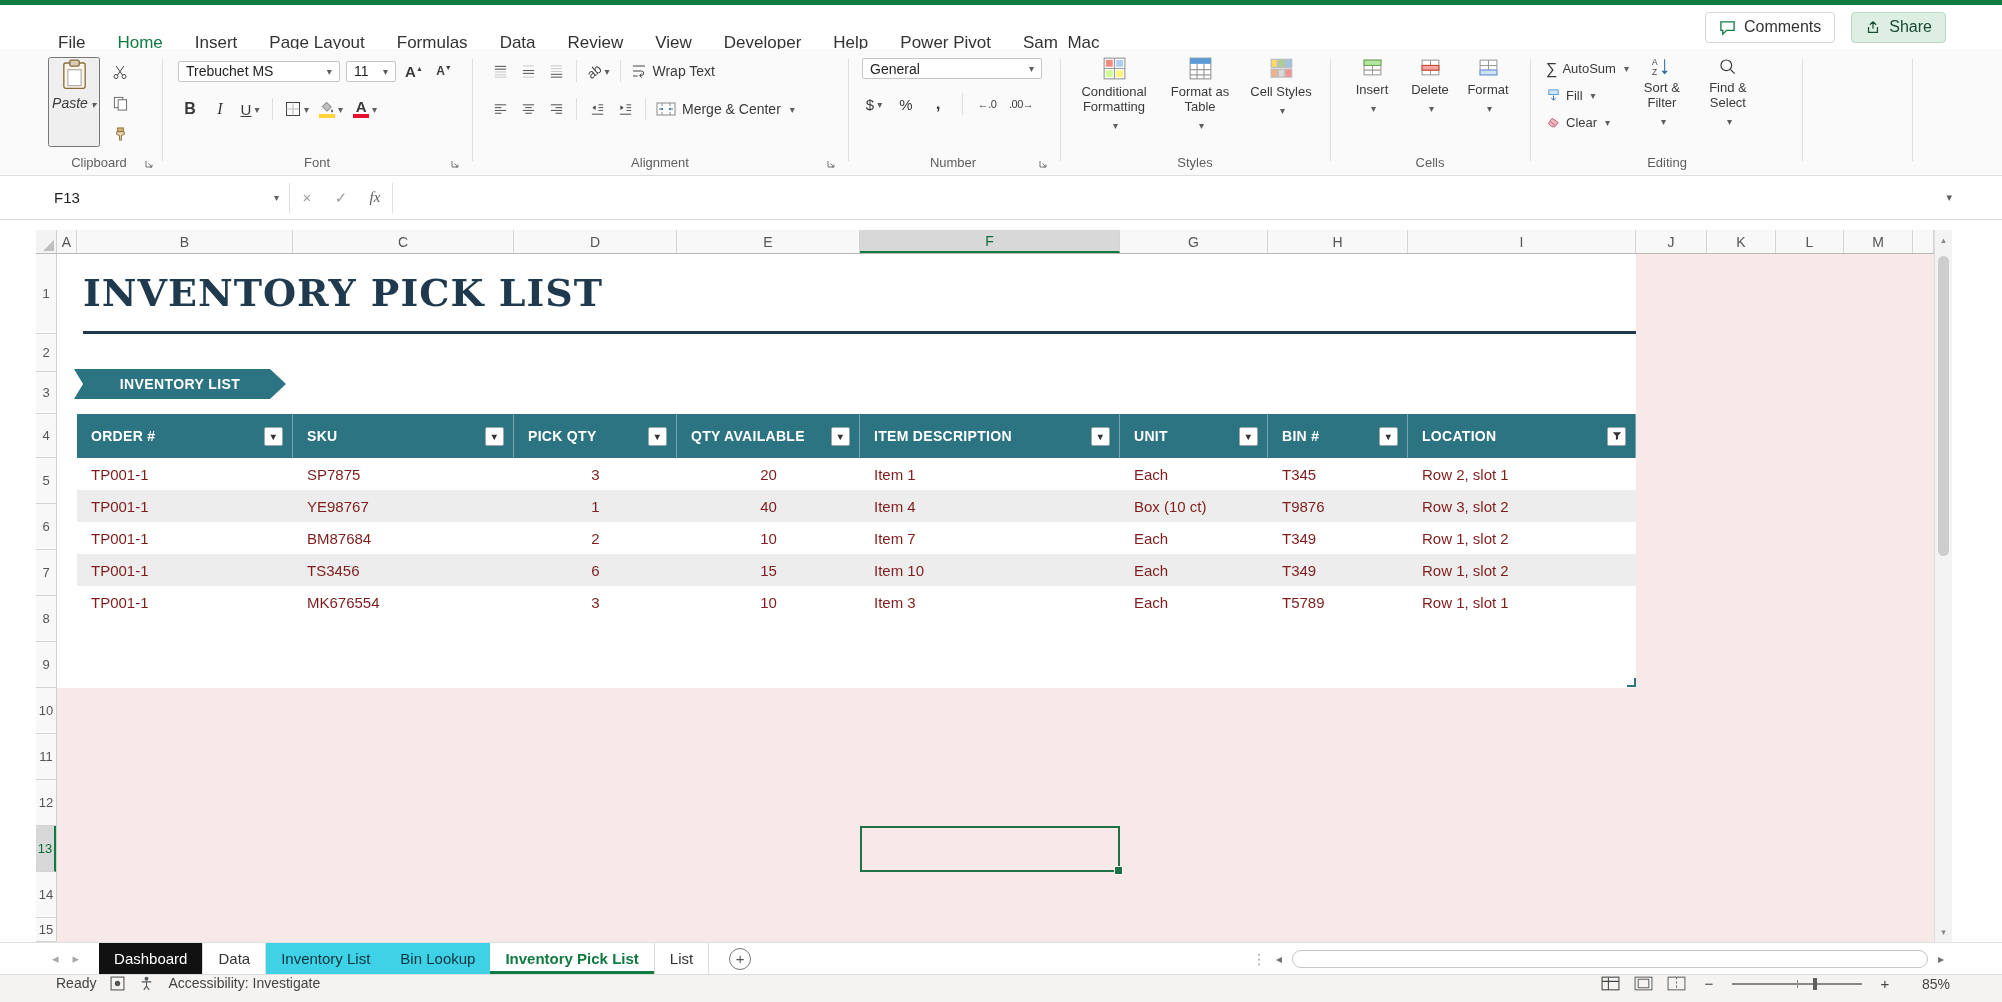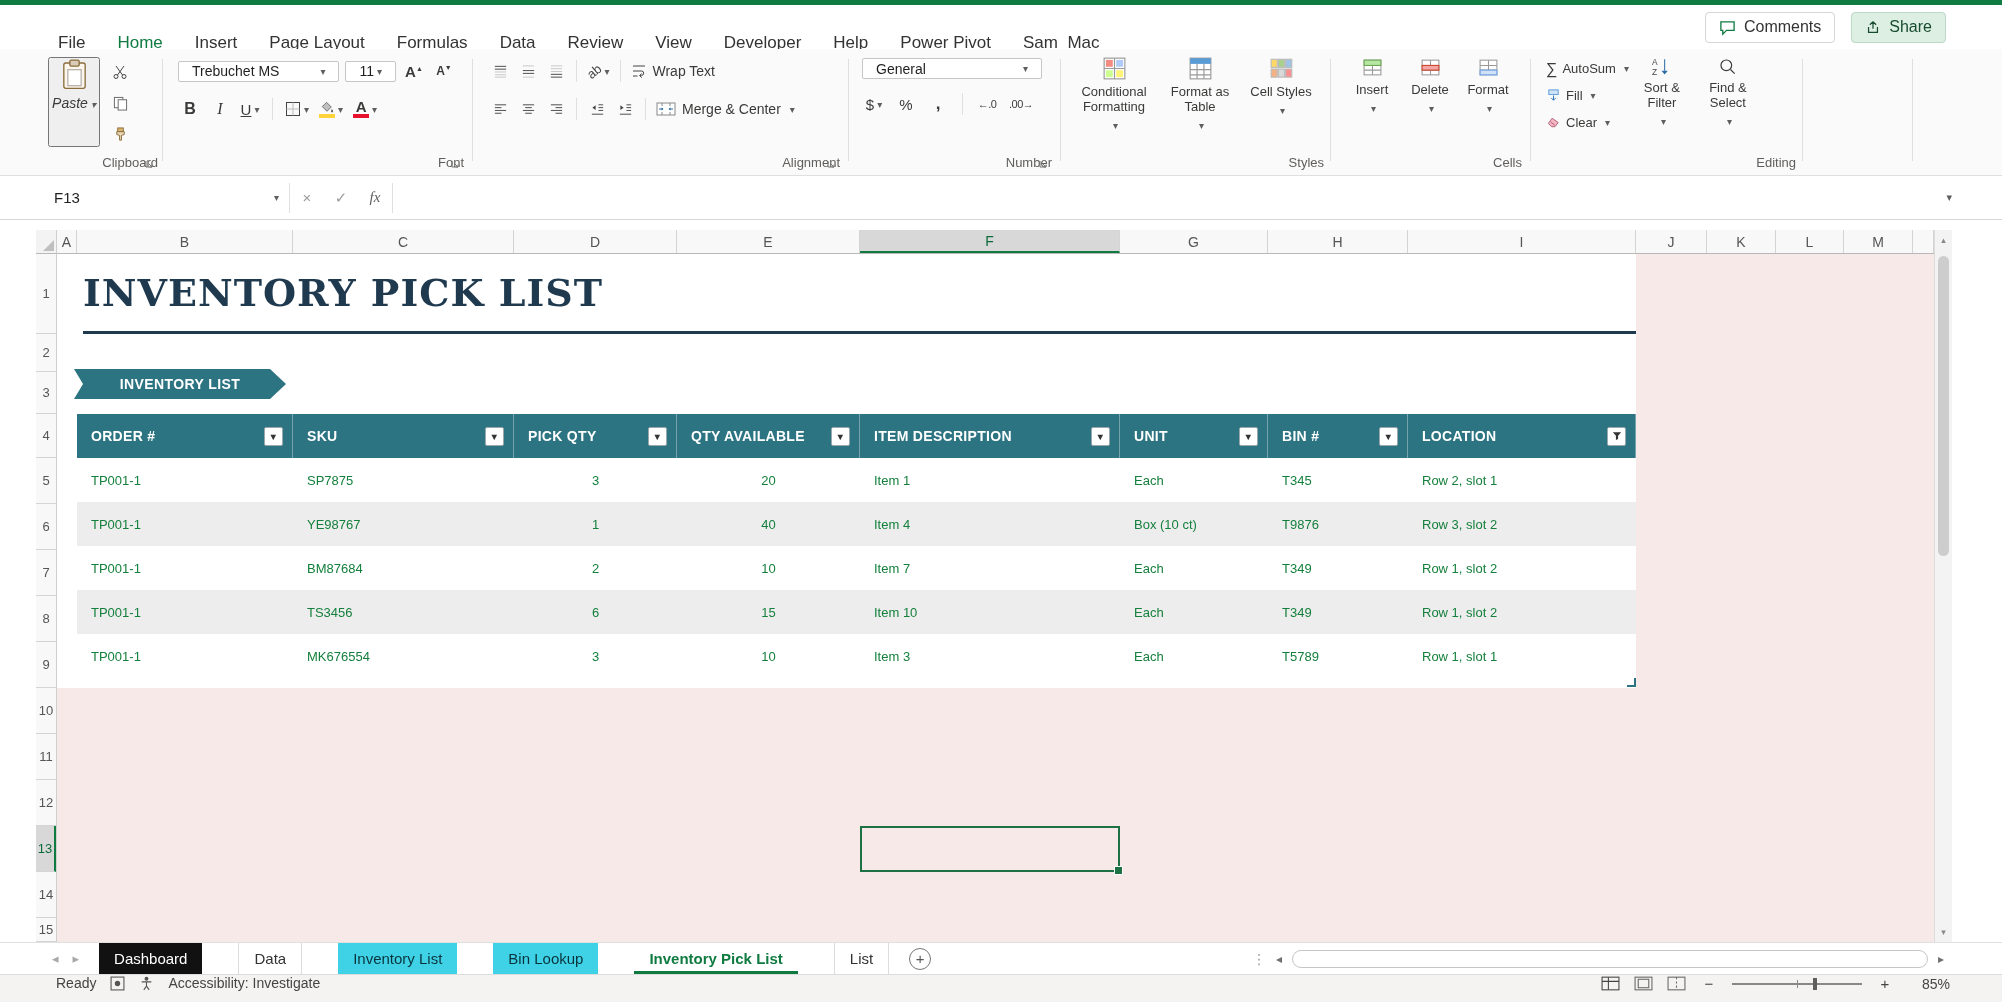--- a/index.html
+++ b/index.html
@@ -16,27 +16,27 @@
   .menu-items { display: flex; margin-left: 42px; height: 100%; margin-top: 32px; }
   .menu-item { padding: 0 16px; height: 100%; display: flex; align-items: center; font-size: 17px; color: #333; cursor: default; white-space: nowrap; }
   .menu-item.active { color: var(--accent-green); box-shadow: inset 0 -3px 0 var(--accent-green); }
   .menu-right { margin-left: auto; display: flex; align-items: center; gap: 16px; margin-right: 56px; }
   .pill { display: flex; align-items: center; gap: 8px; border: 1px solid #d6d6d6; background: #fff; border-radius: 4px; height: 31px; padding: 0 13px; font-size: 16px; color: #333; }
   .pill.share { background: #ddeee3; border-color: #bcd8c6; color: #174d2e; }
 
   
   .ribbon { position: absolute; top: 49px; left: 0; right: 0; height: 127px; background: #fafafa; border-bottom: 1px solid #e1dfdd; }
   .rgroup { position: absolute; top: 0; height: 126px; }
-  .glabel { position: absolute; bottom: 5px; left: 0; right: 0; text-align: right; font-size: 13px; color: #605e5c; }
+  .glabel { position: absolute; bottom: 5px; left: 0; right: 0; text-align: center; font-size: 13px; color: #605e5c; }
   .vsep { position: absolute; top: 10px; width: 1px; height: 102px; background: #e1dfdd; }
   .launcher { position: absolute; right: 2px; bottom: 4px; width: 15px; height: 15px; background: none; border: none; display: flex; align-items: center; justify-content: center; }
   .dd { font-size: 10px; color: #605e5c; margin-left: 3px; }
   .tool { background: none; border: none; font: inherit; color: #3b3a39; display: flex; align-items: center; justify-content: center; height: 26px; min-width: 24px; padding: 0 2px; }
   .tsep { width: 1px; height: 22px; background: #e1dfdd; margin: 0 4px; }
-  .combo { background: #fff; border: 1px solid #c8c6c4; height: 21px; display: flex; align-items: center; padding: 0 13px; font-size: 14px; color: #201f1e; border-radius: 2px; }
+  .combo { background: #fff; border: 1px solid #c8c6c4; height: 21px; display: flex; align-items: center; padding: 0 7px; font-size: 14px; color: #201f1e; border-radius: 2px; }
   .combo .dd { margin-left: auto; }
   .frow { display: flex; gap: 6px; padding: 9px 8px 0; align-items: center; }
   .frow2 { display: flex; gap: 6px; padding: 12px 8px 0; align-items: center; }
   .clip-wrap { display: flex; padding: 8px 4px 0 8px; gap: 8px; }
   .paste { display: flex; flex-direction: column; align-items: center; gap: 4px; font-size: 14px; color: #3b3a39; width: 52px; font-style: italic; }
   .clip-mini { display: flex; flex-direction: column; gap: 5px; padding-top: 2px; }
   .b-btn { font-weight: bold; font-size: 16px; }
   .i-btn { font-style: italic; font-family: "Liberation Serif", serif; font-size: 16px; }
   .u-btn .ulet { text-decoration: underline; font-size: 15px; }
   .stack { display: flex; flex-direction: column; align-items: center; gap: 1px; }
@@ -72,35 +72,35 @@
   .row-h { display: flex; align-items: center; justify-content: center; font-size: 13px; color: #555; border-bottom: 1px solid #d4d4d4; }
   .row-h.sel { background: #d8d8d8; border-right: 2px solid var(--accent-green); color: #0c6b3b; }
   .cells-area { position: absolute; left: 57px; top: 24px; width: 1877px; height: 688px; background: var(--sheet-pink); overflow: hidden; }
   .white-zone { position: absolute; left: 0; top: 0; width: 1579px; height: 434px; background: #fff; }
   .sheet-title { position: absolute; left: 26px; top: 16px; font-family: "DejaVu Serif", serif; font-size: 38px; font-weight: bold; color: var(--title-navy); letter-spacing: 1px; white-space: nowrap; }
   .title-rule { position: absolute; left: 26px; top: 77px; width: 1553px; border-top: 3px solid var(--title-navy); }
   .banner { position: absolute; left: 17px; top: 115px; width: 212px; height: 30px; background: var(--teal); color: #fff; font-size: 14px; font-weight: bold; letter-spacing: .4px; display: flex; align-items: center; justify-content: center; clip-path: polygon(0 0, calc(100% - 16px) 0, 100% 50%, calc(100% - 16px) 100%, 0 100%, 9px 50%); }
   .ptable { position: absolute; left: 20px; top: 160px; display: grid; }
   .th { background: var(--teal); color: #fff; height: 44px; display: flex; align-items: center; padding: 0 9px 0 14px; font-size: 14px; font-weight: bold; letter-spacing: .3px; border-right: 1px solid rgba(255,255,255,.35); white-space: nowrap; }
   .th .filter { margin-left: auto; width: 19px; height: 19px; background: #fff; border: 1px solid #9aa7ab; border-radius: 2px; font-size: 10px; color: #333; display: flex; align-items: center; justify-content: center; flex: none; }
-  .td { height: 44px; display: flex; align-items: center; padding: 0 14px; font-size: 13px; color: #15803d; background: #fff; white-space: nowrap; }
+  .td { height: 32px; display: flex; align-items: center; padding: 0 14px; font-size: 15px; color: #7f1d1d; background: #fff; white-space: nowrap; }
   .td.band { background: var(--band-gray); }
   .td.ctr { justify-content: center; padding: 0; }
   .selection { position: absolute; left: 803px; top: 572px; width: 260px; height: 46px; border: 2px solid var(--selection-green); }
   .selection::after { content: ""; position: absolute; right: -5px; bottom: -5px; width: 7px; height: 7px; background: var(--selection-green); border: 1px solid #fff; }
   .tbl-resize { position: absolute; left: 1570px; top: 424px; width: 9px; height: 9px; border-right: 2px solid var(--teal); border-bottom: 2px solid var(--teal); }
   .vscroll { position: absolute; left: 1934px; top: 0; width: 18px; height: 712px; background: #f3f3f3; border-left: 1px solid #dcdcdc; }
   .vs-arrow { position: absolute; left: 0; width: 100%; height: 20px; display: flex; align-items: center; justify-content: center; font-size: 9px; color: #888; background: none; border: none; }
   .vs-thumb { position: absolute; left: 3px; top: 26px; width: 11px; height: 300px; background: #cdcdcd; border-radius: 6px; }
 
   
   .tabbar { position: absolute; top: 942px; left: 0; right: 0; height: 32px; background: #fff; border-top: 1px solid #e0e0e0; display: flex; align-items: stretch; }
   .tab-nav { display: flex; align-items: center; gap: 14px; padding: 0 20px 0 52px; color: #a8a8a8; font-size: 13px; }
   .tab-nav span { cursor: default; }
-  .tabs { display: flex; align-items: stretch; gap: 36px; }
+  .tabs { display: flex; align-items: stretch; }
   .tab { display: flex; align-items: center; padding: 0 15px; font-size: 15px; color: #333; white-space: nowrap; cursor: default; }
   .tab.default { border-left: 1px solid #dcdcdc; border-right: 1px solid #dcdcdc; }
   .tab.black { background: #111; color: #fff; }
   .tab.cyan { background: var(--tab-cyan); color: #09343d; }
   .tab.active { background: #fff; color: var(--accent-green); font-weight: bold; box-shadow: inset 0 -3px 0 var(--accent-green); }
   .addsheet { width: 22px; height: 22px; border-radius: 50%; border: 1.5px solid #767676; color: #555; font-size: 15px; line-height: 1; display: flex; align-items: center; justify-content: center; align-self: center; margin-left: 20px; background: none; }
   .tab-right { margin-left: auto; display: flex; align-items: center; margin-right: 58px; gap: 10px; }
   .splitter { color: #9a9a9a; font-size: 14px; }
   .hnav { color: #707070; font-size: 12px; background: none; border: none; }
   .htrack { width: 636px; height: 18px; background: #fff; border: 1px solid #c6c6c6; border-radius: 9px; position: relative; }

